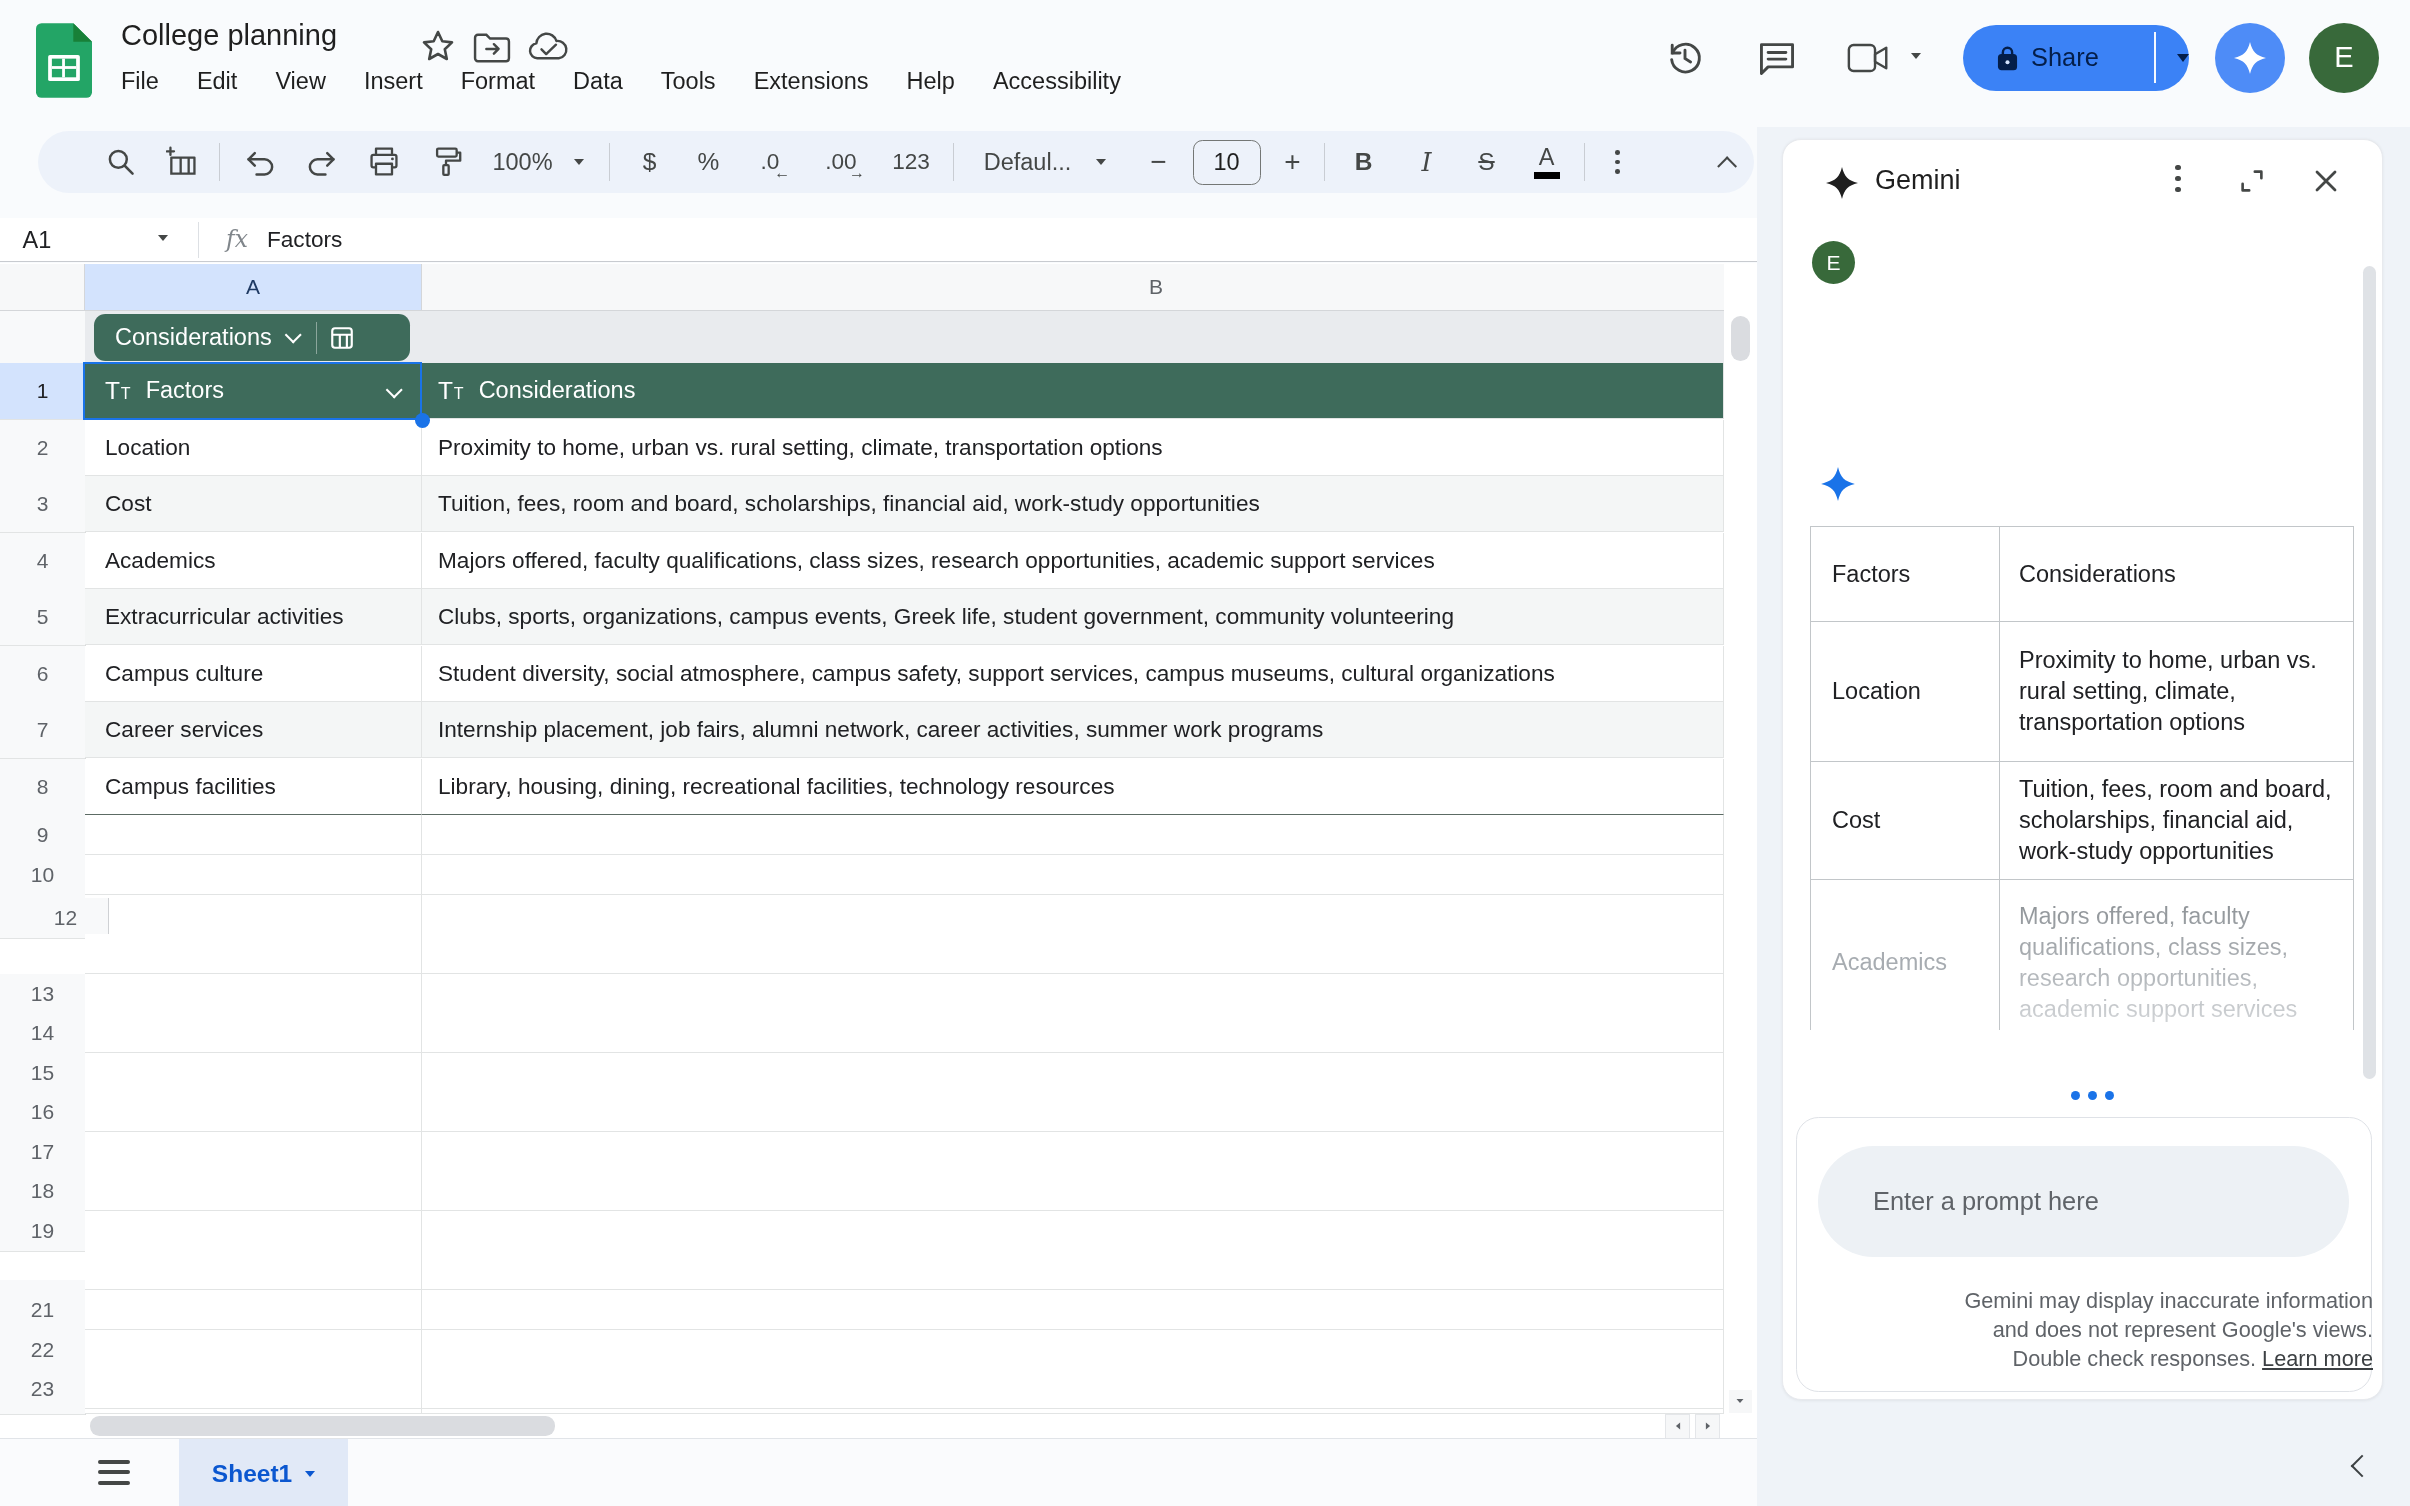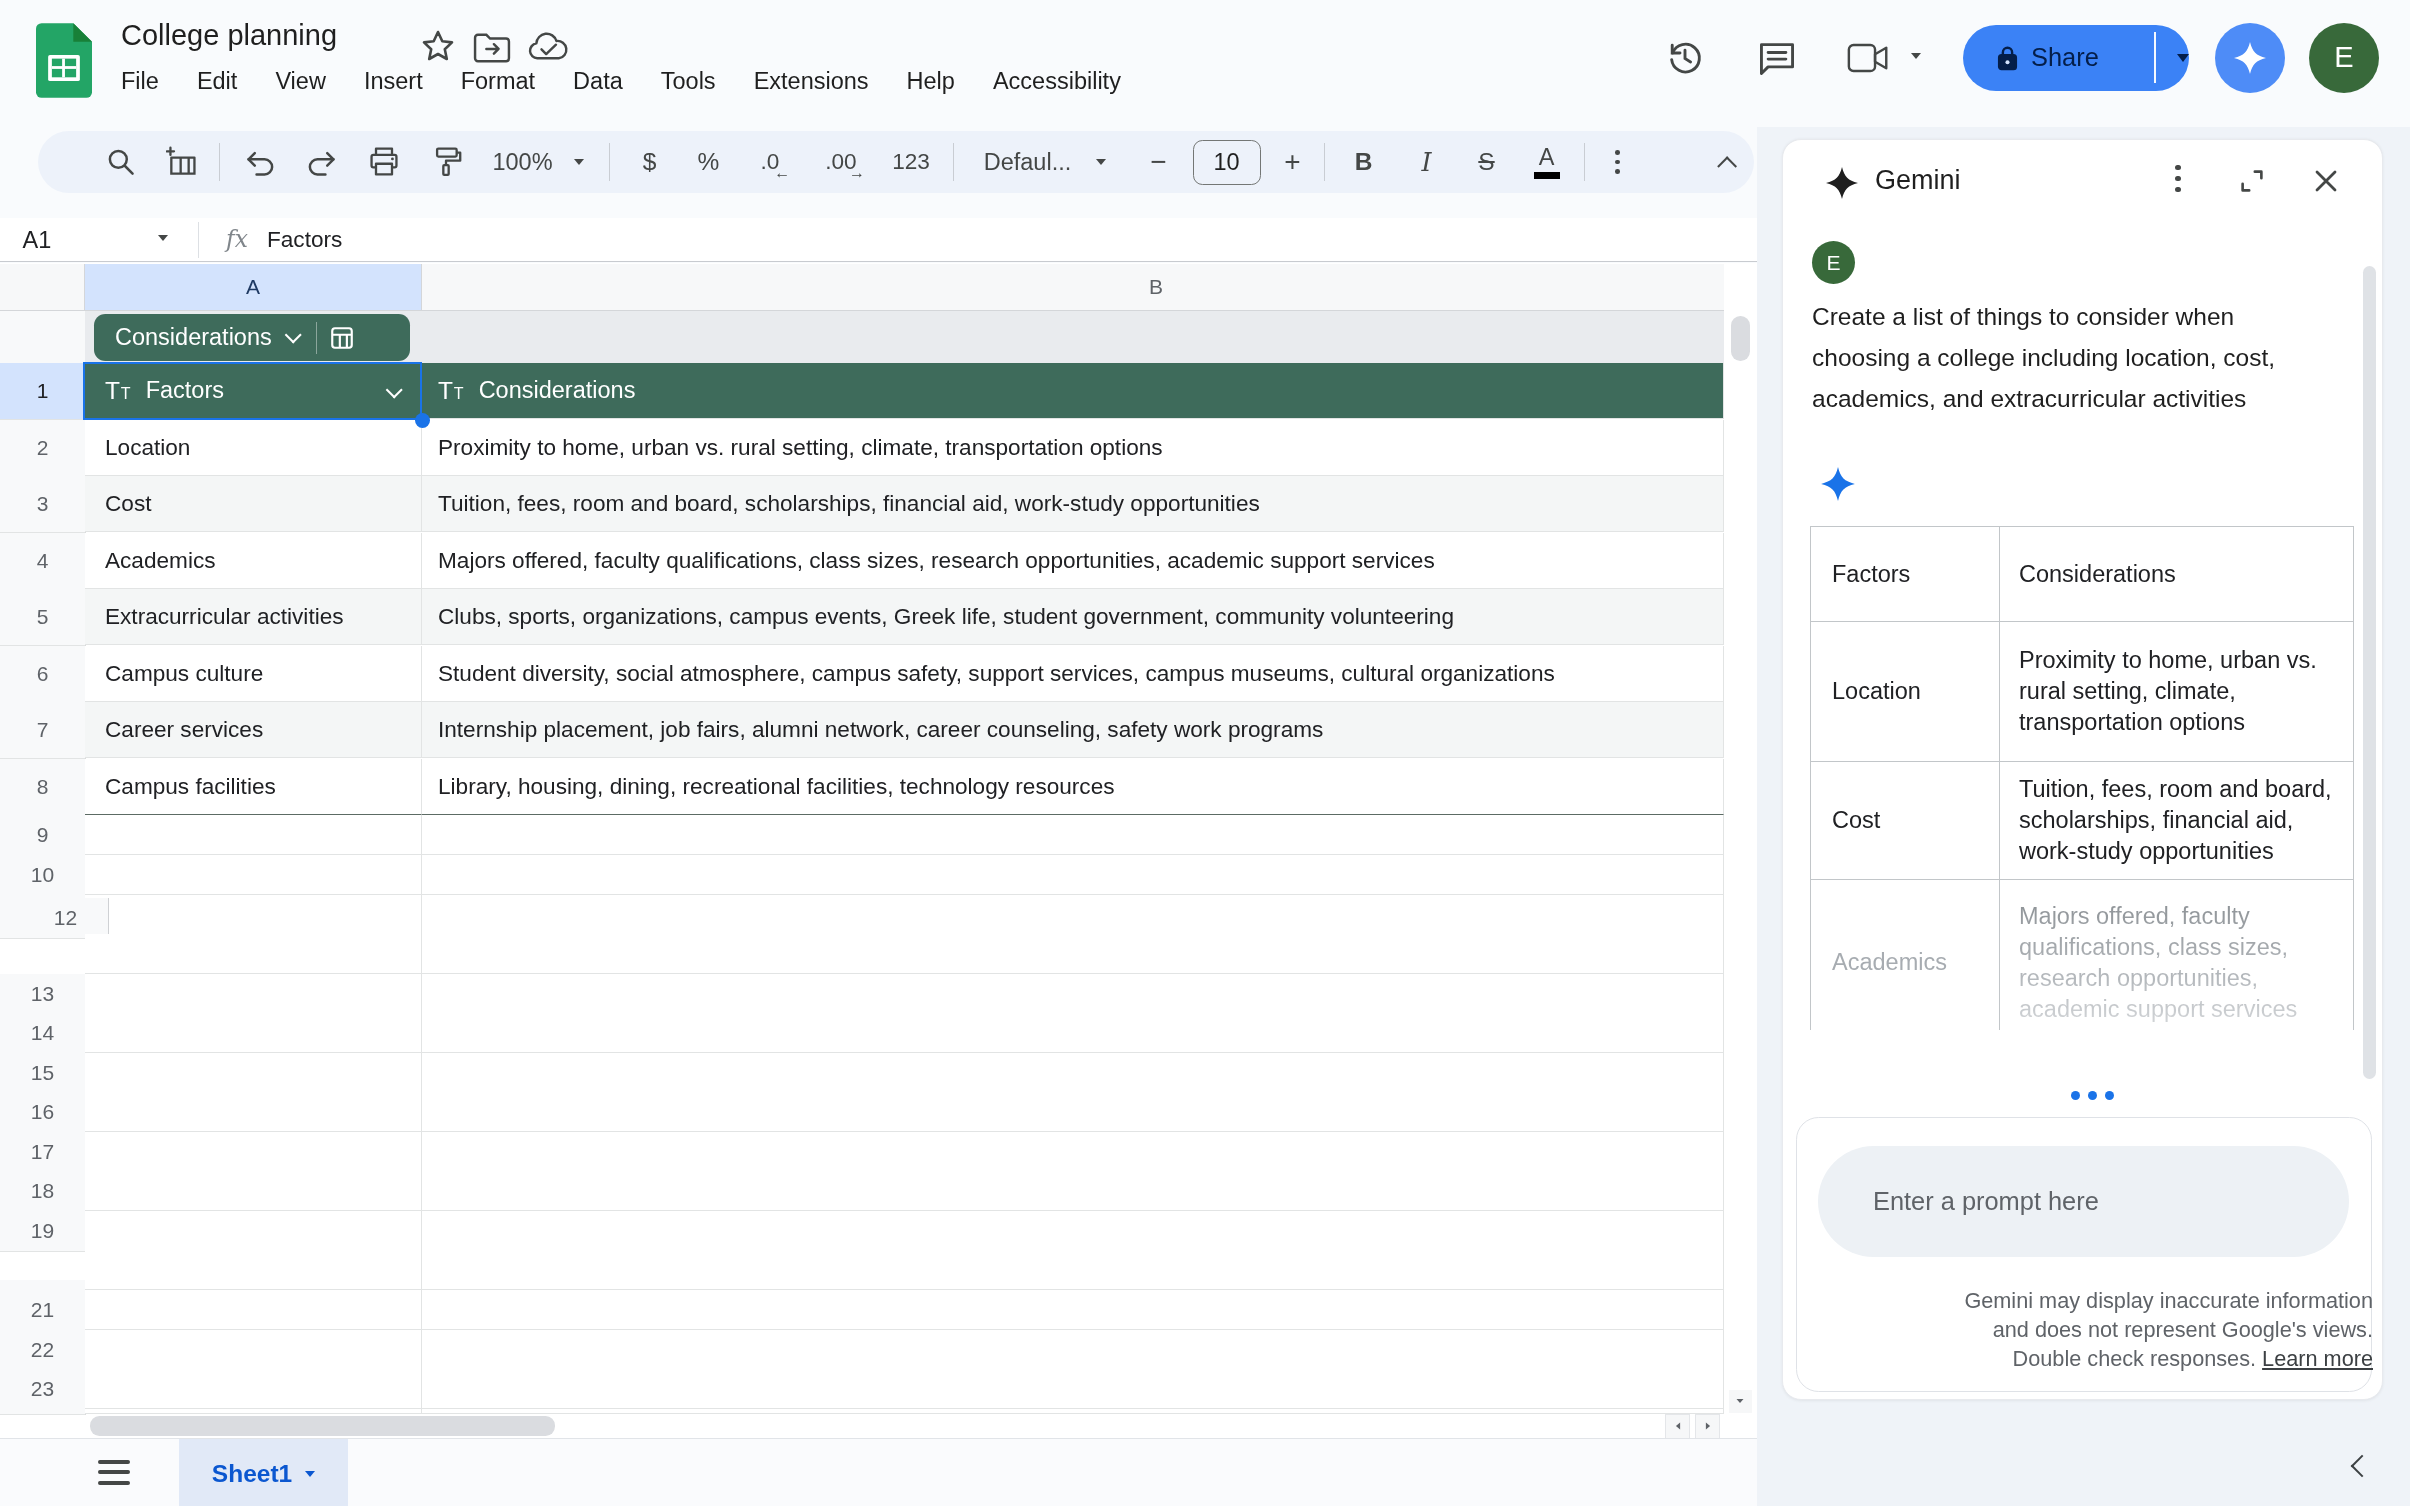--- a/index.html
+++ b/index.html
@@ -348,21 +348,21 @@
         <div class="srow-b" style="top: 589px; height: 56px;">Clubs, sports, organizations, campus events, Greek life, student government, community volunteering</div>
       </div>
       <div>
         <div class="gutter-cell" style="top: 646px; height: 56px;">6</div>
         <div class="srow-a" style="top: 646px; height: 56px;">Campus culture</div>
         <div class="srow-b" style="top: 646px; height: 56px;">Student diversity, social atmosphere, campus safety, support services, campus museums, cultural organizations</div>
       </div>
       <div class="banded">
         <div class="gutter-cell" style="top: 702px; height: 56px;">7</div>
         <div class="srow-a" style="top: 702px; height: 56px;">Career services</div>
-        <div class="srow-b" style="top: 702px; height: 56px;">Internship placement, job fairs, alumni network, career counseling, safety work programs</div>
+        <div class="srow-b" style="top: 702px; height: 56px;">Internship placement, job fairs, alumni network, career activities, summer work programs</div>
       </div>
       <div class=" tbl-end">
         <div class="gutter-cell" style="top: 759px; height: 56px;">8</div>
         <div class="srow-a" style="top: 759px; height: 56px;">Campus facilities</div>
         <div class="srow-b" style="top: 759px; height: 56px;">Library, housing, dining, recreational facilities, technology resources</div>
       </div>
       <div>
         <div class="gutter-cell" style="top: 815px; height: 40px;">9</div>
         <div class="srow-a" style="top: 815px; height: 40px;"></div>
         <div class="srow-b" style="top: 815px; height: 40px;"></div>
@@ -499,21 +499,20 @@
           <path d="M13 26 h-7 v-7"></path>
         </svg>
     </span>
     <span class="abs" style="left:527px;top:24.5px;">
       <svg width="32" height="32" viewBox="0 0 32 32" fill="none" stroke="#444746" stroke-width="2.8" stroke-linecap="round">
           <path d="M7 7 L25 25 M25 7 L7 25"></path>
         </svg>
     </span>
 
     <div class="abs gavatar" style="left:29px;top:101px;width:43px;height:43px;font-size:21px;">E</div>
-    <div class="abs gprompt" style="left:29px;top:156px;width:527px;">Create a list of things to consider when choosing a college including location, cost, academics, and extracurricular activities</div>
 
     <span class="abs" style="left:36px;top:325px;">
       <svg width="38" height="38" viewBox="0 0 36 36">
           <path d="M18 2 C20.5 12 24 15.5 34 18 C24 20.5 20.5 24 18 34 C15.5 24 12 20.5 2 18 C12 15.5 15.5 12 18 2 Z" fill="#1a73e8"></path>
         </svg>
     </span>
 
     <div class="abs gtable" style="left:27px;top:386px;width:544px;height:504px;">
       <div class="grow" style="height:94px;">
         <div class="gcell-f">Factors</div>

